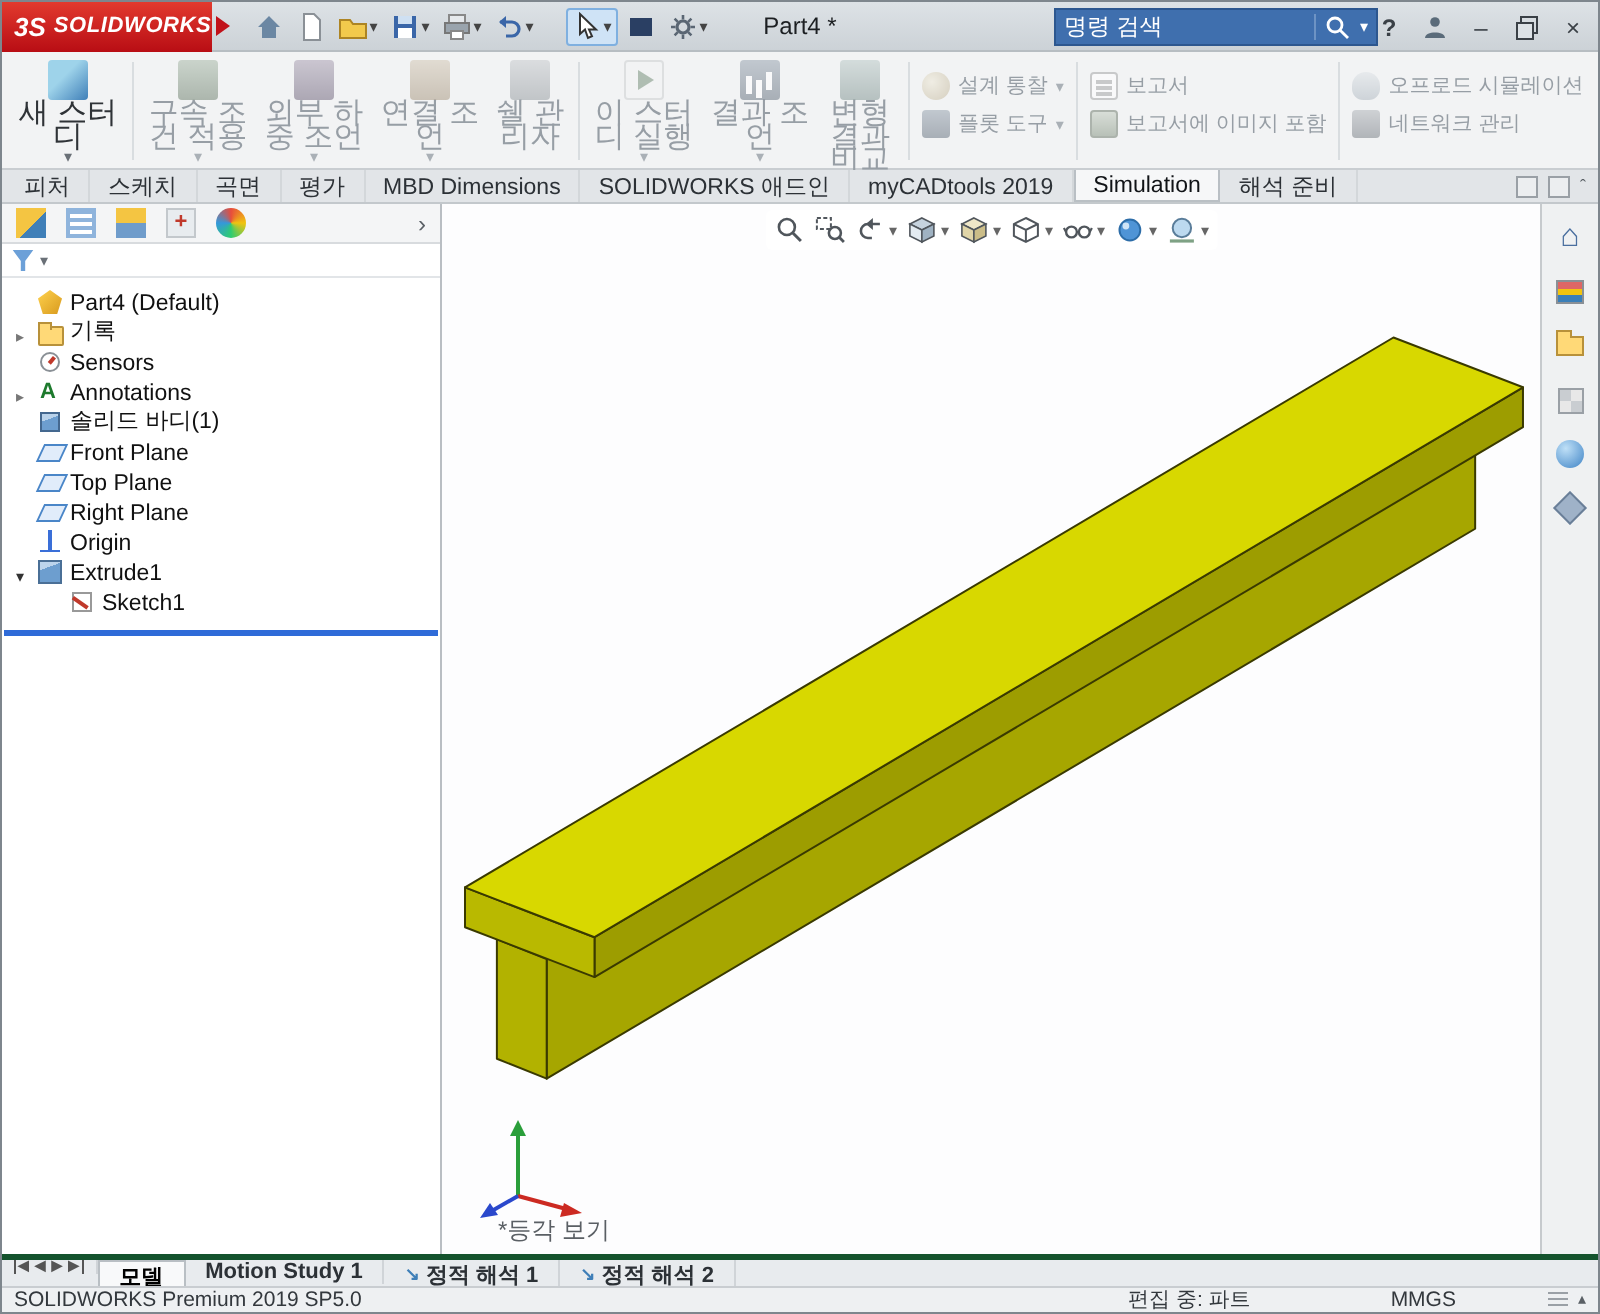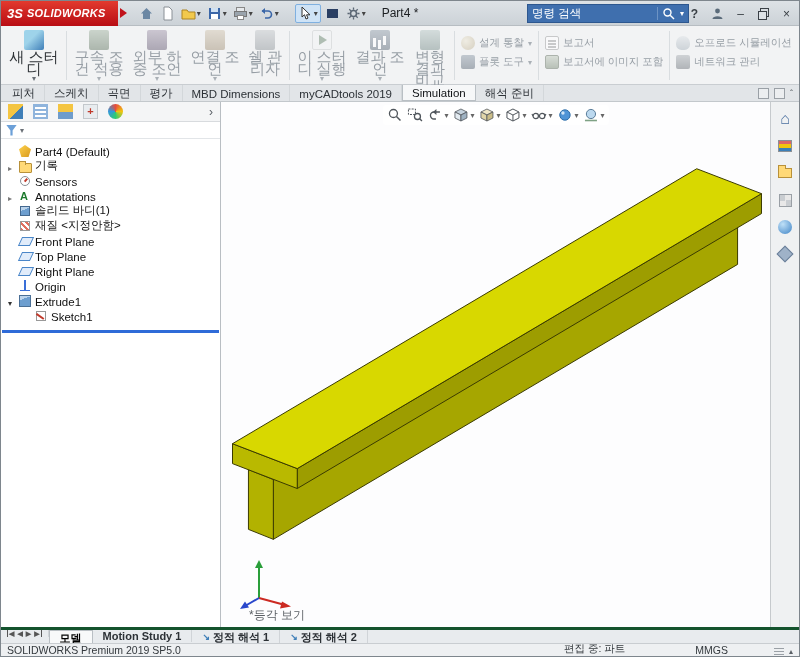--- a/index.html
+++ b/index.html
@@ -1,21 +1,21 @@
 <!DOCTYPE html>
 <html><head>
 <meta charset="utf-8">
 <style>
   html,body{margin:0;padding:0;background:#9aa0a6;font-family:"Liberation Sans",sans-serif;}
   *{box-sizing:border-box;}
   .app{width:800px;height:657px;background:#fff;position:relative;display:flex;flex-direction:column;border:1px solid #7e868d;overflow:hidden;}
 
   
   .titlebar{height:25px;background:linear-gradient(#dde2e6,#ccd2d7);display:flex;align-items:center;flex:none;position:relative;border-bottom:1px solid #b7bdc2;}
-  .logo{height:25px;background:linear-gradient(#e23a2e,#b80d14);color:#fff;display:flex;align-items:center;padding:0 12px 0 6px;gap:4px;flex:none;}
+  .logo{height:25px;background:linear-gradient(#e23a2e,#b80d14);color:#fff;display:flex;align-items:center;padding:0 0 0 6px;gap:4px;flex:none;}
   .logo-mark{font-style:italic;font-weight:bold;font-size:13px;}
   .logo-text{font-style:italic;font-weight:bold;font-size:11px;letter-spacing:.3px;}
   .logo-flag{width:0;height:0;border-top:5px solid transparent;border-bottom:5px solid transparent;border-left:7px solid #c1121a;margin-left:2px;flex:none;}
   .qat{display:flex;align-items:center;gap:2px;margin-left:10px;}
   .qbtn{display:flex;align-items:center;padding:1px 2px;border-radius:2px;}
   .qbtn.pressed{background:#cfe3f6;border:1px solid #7fb0e0;}
   .qbtn svg{display:block;}
   .tcaret{font-size:8px;color:#444;margin-left:1px;}
   .doc-title{position:absolute;left:0;right:0;text-align:center;font-size:12px;color:#1c1f22;pointer-events:none;}
   .search{position:absolute;right:110px;top:3px;width:162px;height:19px;background:#3f6fae;border:1px solid #2d578f;display:flex;align-items:center;color:#fff;font-size:11.5px;padding:0 4px;gap:4px;}
@@ -129,21 +129,21 @@
   .btabs{height:16px;background:#e8ebee;border-top:3px solid #14532d;display:flex;align-items:flex-start;font-size:11px;color:#2c3136;flex:none;font-weight:bold;}
   .bnavs{display:flex;align-items:center;gap:3px;padding:0 6px;border-right:1px solid #d0d4d8;}
   .bnav{font-size:7px;color:#555;line-height:7px;}
   .bnav.barL{border-left:1.5px solid #555;padding-left:1px;}
   .bnav.barR{border-right:1.5px solid #555;padding-right:1px;}
   .btab{display:flex;align-items:center;gap:3px;padding:0 10px;border-right:1px solid #d0d4d8;}
   .btab.active{background:#f8f9fa;border:1px solid #b9bfc4;border-bottom:none;color:#000;}
   .sticon{color:#3f7fb8;font-size:9px;line-height:9px;}
 
   
-  .statusbar{height:13px;background:#eef0f2;border-top:1px solid #c9cdd1;display:flex;align-items:flex-end;font-size:10.5px;color:#33383d;padding:0 6px;flex:none;}
+  .statusbar{height:13px;background:#eef0f2;border-top:1px solid #c9cdd1;display:flex;align-items:center;font-size:10.5px;color:#33383d;padding:0 6px;flex:none;}
   .sb-mode{margin-left:auto;margin-right:70px;}
   .sb-units{margin-right:46px;}
   .sb-icons{display:flex;align-items:center;gap:5px;}
   .sb-grid{width:10px;height:8px;background:repeating-linear-gradient(#9aa0a6 0 1px,#eef0f2 1px 3px);}
   .sb-caret{font-size:8px;color:#5a6066;line-height:8px;}
 </style>
 </head>
 <body>
 
 <div class="app">
@@ -331,20 +331,23 @@
     <div class="ctab">
         <span>곡면</span>
       </div>
     <div class="ctab">
         <span>평가</span>
       </div>
     <div class="ctab">
         <span>MBD Dimensions</span>
       </div>
     <div class="ctab">
+        <span>SOLIDWORKS 애드인</span>
+      </div>
+    <div class="ctab">
         <span>myCADtools 2019</span>
       </div>
     <div class="ctab active">
         <span>Simulation</span>
       </div>
     <div class="ctab">
         <span>해석 준비</span>
       </div>
     <div class="tabbar-right">
       <span class="tbic"></span>
@@ -386,25 +389,20 @@
         </div>
         <div class="trow">
           <span class="tw">▸</span>
           <span class="ti ti-annotations"></span>
           <span>Annotations</span>
         </div>
         <div class="trow">
           <span class="tw"></span>
           <span class="ti ti-solid"></span>
           <span>솔리드 바디(1)</span>
-        </div>
-        <div class="trow">
-          <span class="tw"></span>
-          <span class="ti ti-material"></span>
-          <span>재질 &lt;지정안함&gt;</span>
         </div>
         <div class="trow">
           <span class="tw"></span>
           <span class="ti ti-plane"></span>
           <span>Front Plane</span>
         </div>
         <div class="trow">
           <span class="tw"></span>
           <span class="ti ti-plane"></span>
           <span>Top Plane</span>

